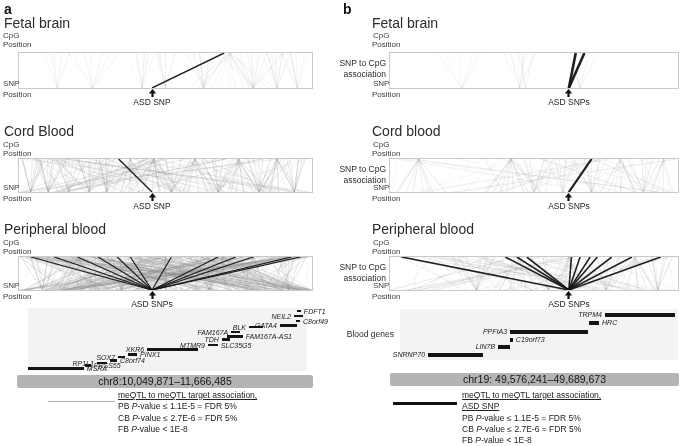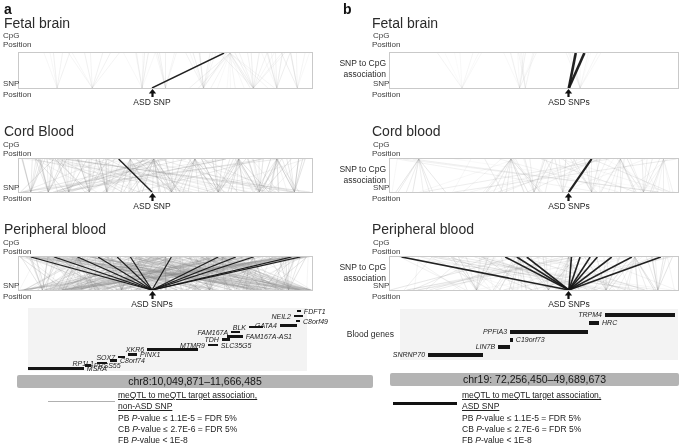--- a/index.html
+++ b/index.html
@@ -710,26 +710,25 @@
       <div class="gene-label" style="top: calc(76% - 2px); left: 32.3%; transform: translateX(calc(-100% - 3px));">SOX7</div>
       <div class="gene-bar" style="left: 29.4%; width: 2.5%; top: 81%; height: 2.5px;"></div>
       <div class="gene-label" style="top: calc(81% - 2px); left: calc(31.9% + 3px);">C8orf74</div>
       <div class="gene-bar" style="left: 24.7%; width: 3.6%; top: 85%; height: 2.5px;"></div>
       <div class="gene-label" style="top: calc(85% - 2px); left: 24.7%; transform: translateX(calc(-100% - 3px));">RP1L1</div>
       <div class="gene-bar" style="left: 20.5%; width: 2%; top: 89%; height: 2.5px;"></div>
       <div class="gene-label" style="top: calc(89% - 2px); left: calc(22.5% + 3px);">PRSS55</div>
       <div class="gene-bar" style="left: 0%; width: 20%; top: 94%; height: 2.5px;"></div>
       <div class="gene-label" style="top: calc(94% - 2px); left: calc(20% + 3px);">MSRA</div>
     </div>
-  <div class="abs chrbar" style="left:17px;top:375px;width:356px;height:13px;">chr8:10,049,871–11,666,485</div>
+  <div class="abs chrbar" style="left:17px;top:375px;width:296px;height:13px;">chr8:10,049,871–11,666,485</div>
 
   <div class="abs legline-a" style="left:48px;top:401px;width:67px;"></div>
   <div class="abs" style="left:118px;top:390px;">
     <div class="leg u">meQTL to meQTL target association,</div>
-    <div class="leg u">non-ASD SNP</div>
     <div class="leg">PB <i>P</i>-value ≤ 1.1E-5 = FDR 5%</div>
     <div class="leg">CB <i>P</i>-value ≤ 2.7E-6 = FDR 5%</div>
     <div class="leg">FB <i>P</i>-value &lt; 1E-8</div>
   </div>
 
   <div class="abs letter" style="left:343px;top:1px;">b</div>
 
   <div class="abs ptitle" style="left:372px;top:15px;">Fetal brain</div>
   <div class="abs axl" style="left:373px;top:31px;">CpG</div>
   <div class="abs axl" style="left:372px;top:40px;">Position</div>
@@ -1049,21 +1048,21 @@
       <div class="gene-label" style="top: calc(24% - 2px); left: calc(71.6% + 3px);">HRC</div>
       <div class="gene-bar" style="left: 39.6%; width: 28%; top: 41%; height: 4px;"></div>
       <div class="gene-label" style="top: calc(41% - 2px); left: 39.6%; transform: translateX(calc(-100% - 3px));">PPFIA3</div>
       <div class="gene-bar" style="left: 39.6%; width: 1%; top: 56%; height: 4px;"></div>
       <div class="gene-label" style="top: calc(56% - 2px); left: calc(40.6% + 3px);">C19orf73</div>
       <div class="gene-bar" style="left: 35.3%; width: 4.3%; top: 70%; height: 4px;"></div>
       <div class="gene-label" style="top: calc(70% - 2px); left: 35.3%; transform: translateX(calc(-100% - 3px));">LIN7B</div>
       <div class="gene-bar" style="left: 10.1%; width: 19.8%; top: 87%; height: 4px;"></div>
       <div class="gene-label" style="top: calc(87% - 2px); left: 10.1%; transform: translateX(calc(-100% - 3px));">SNRNP70</div>
     </div>
-  <div class="abs chrbar" style="left:390px;top:373px;width:289px;height:13px;">chr19: 72,256,450–49,689,673</div>
+  <div class="abs chrbar" style="left:390px;top:373px;width:289px;height:13px;">chr19: 49,576,241–49,689,673</div>
 
   <div class="abs legline-b" style="left:393px;top:402px;width:64px;"></div>
   <div class="abs" style="left:462px;top:390px;">
     <div class="leg u">meQTL to meQTL target association,</div>
     <div class="leg u">ASD SNP</div>
     <div class="leg">PB <i>P</i>-value ≤ 1.1E-5 = FDR 5%</div>
     <div class="leg">CB <i>P</i>-value ≤ 2.7E-6 = FDR 5%</div>
     <div class="leg">FB <i>P</i>-value &lt; 1E-8</div>
   </div>
 

